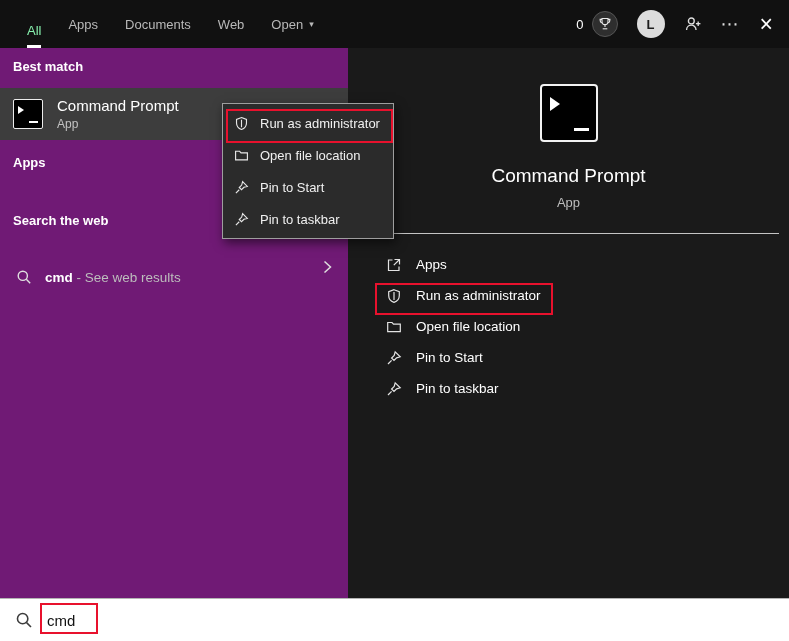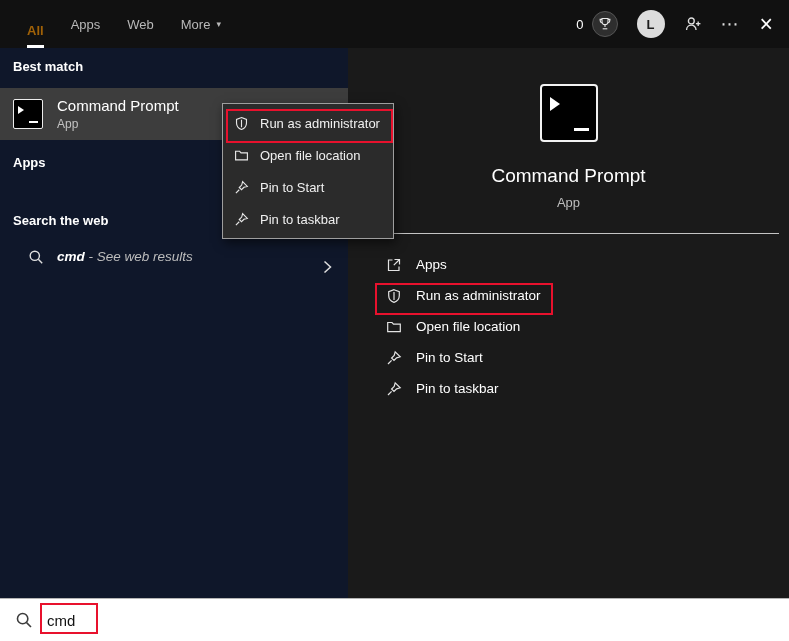--- a/index.html
+++ b/index.html
@@ -7,50 +7,50 @@
   body {
     position:relative; background:#2b2b2b; overflow:hidden;
     font-family:"Liberation Sans", sans-serif;
   }
   svg { display:block; }
 
   
   .topbar { position:absolute; left:0; top:0; width:789px; height:48px; background:#111111; }
   .tabs { position:absolute; left:27px; top:0; height:48px; display:flex; gap:27px; align-items:center; }
   .tab { position:relative; height:100%; display:flex; align-items:center; color:#b9b9b9; font-size:13px; cursor:default; }
-  .tab.active { color:#a16207; font-weight:bold;margin-top:13px; }
+  .tab.active { color:#86efac; font-weight:normal;margin-top:13px; }
   .tab.active::after { content:""; position:absolute; left:0; right:0; bottom:7px; height:3px; background:#ffffff; }
   .tab .caret { font-size:9px; margin-left:6px; color:#b9b9b9; }
   .topbar-right { position:absolute; right:16px; top:0; height:48px; display:flex; align-items:center; gap:19px; }
   .rewards { display:flex; align-items:center; gap:8px; color:#ffffff; font-size:13px; }
   .reward-badge { width:26px; height:26px; border-radius:50%; background:#2e2e2e; border:1px solid #555; display:flex; align-items:center; justify-content:center; color:#e8e8e8; }
   .avatar { width:28px; height:28px; border-radius:50%; background:#dcdcdc; color:#1d1d1d; font-size:13px; font-weight:bold; display:flex; align-items:center; justify-content:center; }
   .people { color:#dedede; }
   .ellipsis { color:#dedede; font-size:18px; letter-spacing:2px; line-height:48px; }
   .close { color:#ffffff; font-size:23px; line-height:44px; }
 
   
-  .left-panel { position:absolute; left:0; top:48px; width:348px; height:550px; background:#0f172a; }
+  .left-panel { position:absolute; left:0; top:48px; width:348px; height:550px; background:#701a75; }
   .section-label { position:absolute; left:13px; color:#ffffff; font-size:13px; font-weight:bold; }
   .lbl-best { top:11px; } .lbl-apps { top:107px; } .lbl-web { top:165px; }
 
   .best-row { position:absolute; left:0; top:40px; width:100%; height:52px; background:#3d3d3d; display:flex; align-items:center; }
   .cmd-icon { width:30px; height:30px; flex:0 0 auto; background:#000; border:1px solid #ececec; border-radius:2px; margin:0 14px 0 13px; position:relative; }
   .cmd-icon::before { content:""; position:absolute; left:4px; top:6px; border-left:6px solid #fff; border-top:4px solid transparent; border-bottom:4px solid transparent; }
   .cmd-icon::after { content:""; position:absolute; right:4px; bottom:5px; width:9px; height:2px; background:#fff; }
   .best-title { color:#ffffff; font-size:15px; }
   .best-sub { color:#c2c2c2; font-size:12px; margin-top:3px; }
 
   .context-menu { position:absolute; left:222px; top:55px; width:172px; background:#2b2b2b; border:1px solid #9e9e9e; box-shadow:2px 4px 10px rgba(0,0,0,.55); padding:3px 0; z-index:20; }
   .menu-item { height:32px; display:flex; align-items:center; gap:11px; padding-left:11px; color:#f0f0f0; font-size:13px; }
 
   .apps-row { position:absolute; left:0; top:134px; width:100%; height:32px; display:flex; align-items:center; gap:12px; padding-left:15px; color:#ffffff; font-size:13.5px; }
   .match { font-weight:bold; }
 
-  .web-row { position:absolute; left:0; top:201px; width:100%; height:36px; display:flex; align-items:flex-start; gap:13px; padding-left:28px; color:#ffffff; font-size:13.5px;font-style:italic; }
+  .web-row { position:absolute; left:0; top:201px; width:100%; height:36px; display:flex; align-items:flex-end; gap:13px; padding-left:16px; color:#ffffff; font-size:13.5px; }
   .web-suffix { color:#bdbdbd; }
   .web-chevron { position:absolute; right:13px; top:10px; }
 
   
   .right-panel { position:absolute; left:348px; top:48px; width:441px; height:550px; background:#1a1a1a; }
   .preview-icon { width:58px; height:58px; background:#000; border:2px solid #f2f2f2; border-radius:4px; margin:36px auto 0; position:relative; }
   .preview-icon::before { content:""; position:absolute; left:8px; top:11px; border-left:10px solid #fff; border-top:7px solid transparent; border-bottom:7px solid transparent; }
   .preview-icon::after { content:""; position:absolute; right:7px; bottom:9px; width:15px; height:3px; background:#fff; }
   .preview-title { margin-top:23px; text-align:center; color:#ffffff; font-size:19px; }
   .preview-subtitle { margin-top:8px; text-align:center; color:#bdbdbd; font-size:13px; }
@@ -120,24 +120,27 @@
 
 <div class="topbar">
   <div class="tabs">
     <div class="tab active">
       <span>All</span>
     </div>
     <div class="tab">
       <span>Apps</span>
     </div>
     <div class="tab">
+      <span>Documents</span>
+    </div>
+    <div class="tab">
       <span>Web</span>
     </div>
     <div class="tab">
-      <span>More</span>
+      <span>Open</span>
       <span class="caret">▾</span>
     </div>
   </div>
   <div class="topbar-right">
     <div class="rewards">
       <span>0</span>
       <span class="reward-badge">
         <svg width="16" height="16" viewBox="0 0 16 16">
             <use href="#i-trophy"></use>
           </svg>

